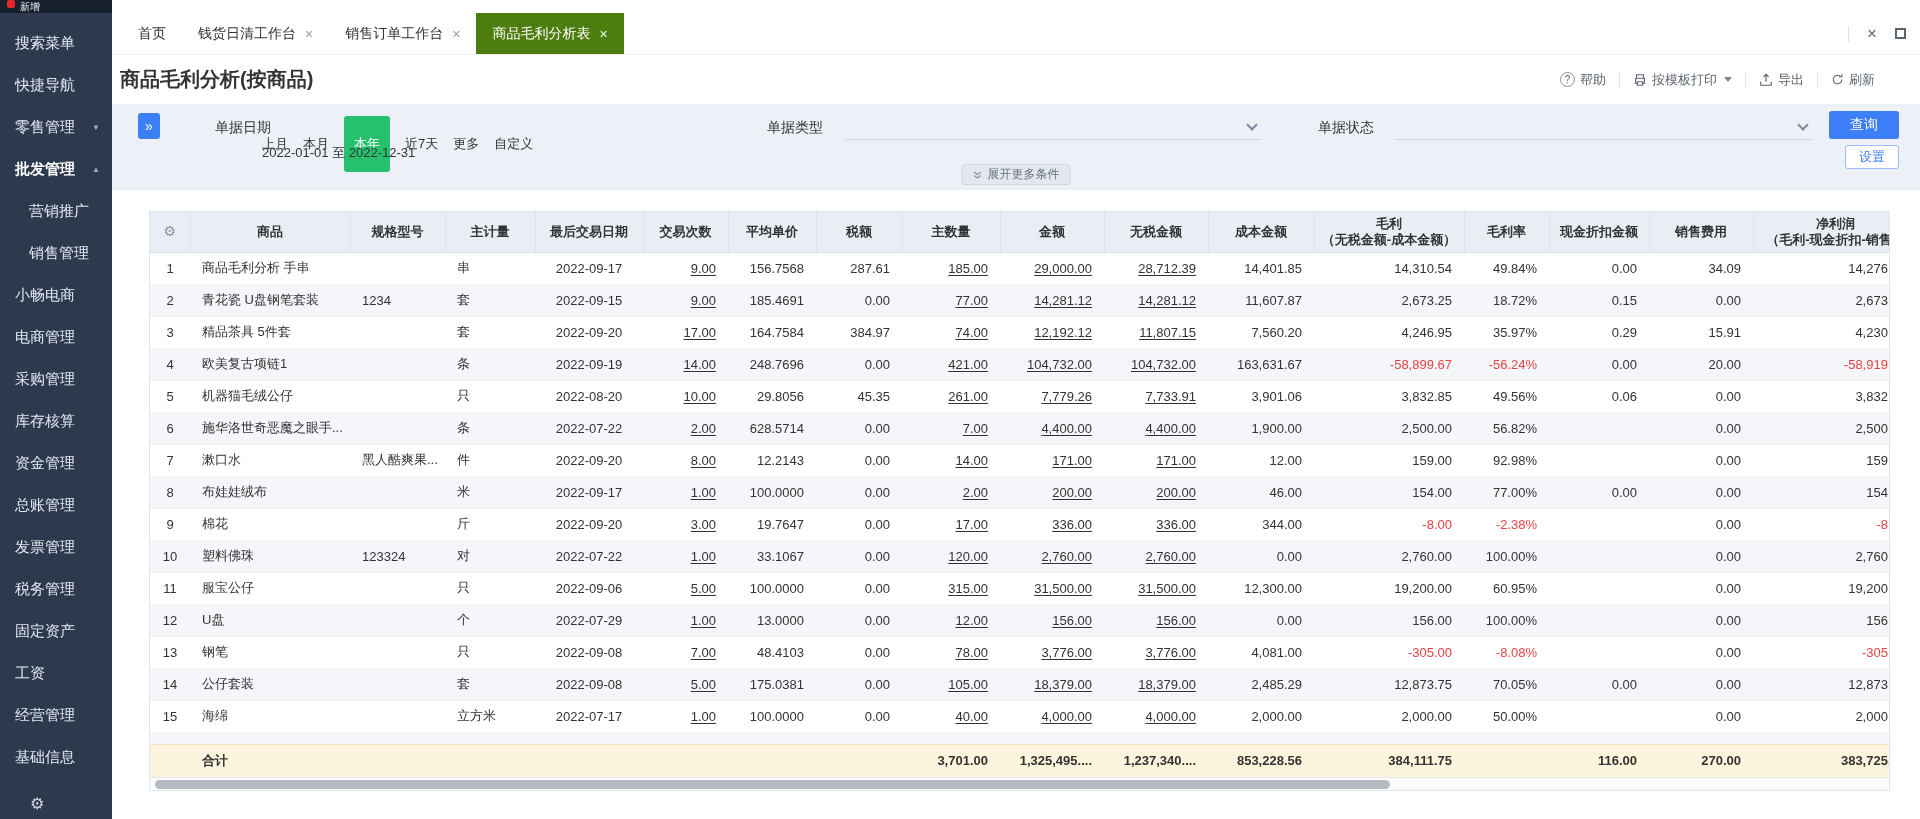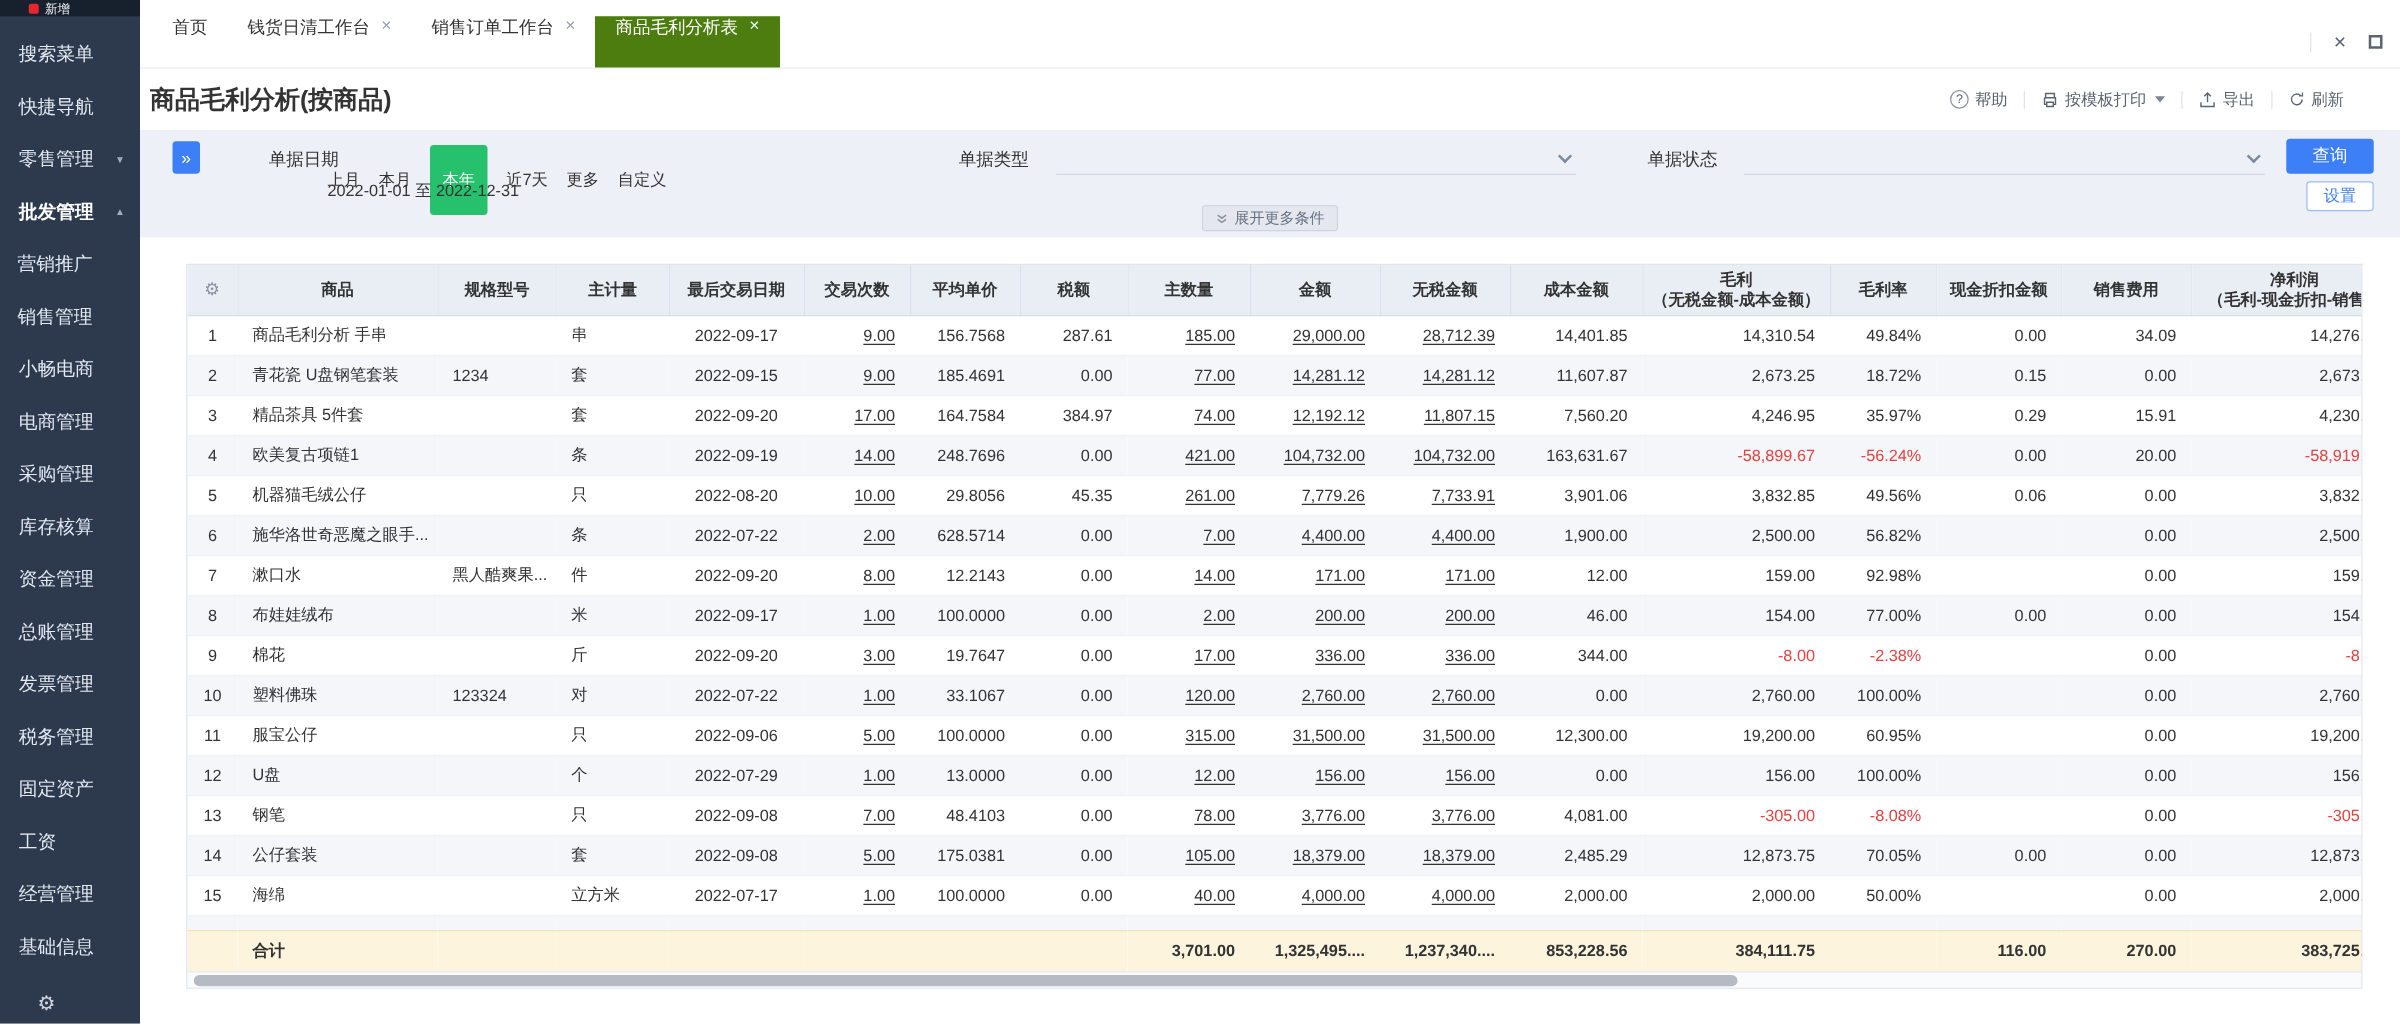--- a/index.html
+++ b/index.html
@@ -2,40 +2,40 @@
 <html><head>
 <meta charset="utf-8">
 <style>
   *{margin:0;padding:0;box-sizing:border-box}
   html,body{width:1920px;height:819px;overflow:hidden;background:#fff;color:#333;
     font-family:"Liberation Sans","DejaVu Sans",sans-serif}
   .app{display:flex;width:1920px;height:819px}
 
   
   .sidebar{width:112px;flex-shrink:0;background:#2d3a4e;color:#e3e9f2;display:flex;flex-direction:column}
-  .sidebar-top{height:13px;background:#17212e;display:flex;align-items:center;gap:5px;
-    padding-left:23px;font-size:10px;color:#f0f3f7;overflow:hidden}
+  .sidebar-top{height:13px;background:#17212e;display:flex;gap:5px;
+    padding-left:7px;font-size:10px;color:#f0f3f7;overflow:hidden}
   .logo-dot{width:8px;height:8px;background:#e8262d;border-radius:2px;flex-shrink:0}
   .menu{flex:1;padding-top:9px;display:flex;flex-direction:column;overflow:hidden}
   .menu-item{height:42px;display:flex;align-items:center;justify-content:space-between;
     padding:0 12px 0 15px;font-size:15px;cursor:pointer;white-space:nowrap}
-  .menu-item.sub{padding-left:14px}
+  .menu-item.sub{padding-left:29px}
   .menu-item.active span{font-weight:bold;color:#fff}
   .menu-item .arrow{font-size:8px;color:#9fadbf;font-style:normal}
   .sidebar-footer{height:30px;display:flex;align-items:center;padding-left:30px}
   .gear-glyph{font-size:16px;color:#cfd6e0;cursor:pointer;line-height:1}
 
   
   .main{flex:1;min-width:0;display:flex;flex-direction:column;background:#fff}
   .topstrip{height:13px;background:#fff}
 
   
   .tabbar{height:42px;display:flex;align-items:stretch;border-bottom:1px solid #eceef2;padding-left:10px}
   .tabs{display:flex;align-items:stretch}
-  .tab{display:flex;gap:9px;padding:0 16px;font-size:14px;color:#333;cursor:pointer;white-space:nowrap}
+  .tab{display:flex;align-items:center;gap:9px;padding:0 16px;font-size:14px;color:#333;cursor:pointer;white-space:nowrap}
   .tab .close{color:#98a0ab;font-size:14px;line-height:1}
   .tab.active{background:#4d7c0f;color:#fff}
   .tab.active .close{color:#eafffb}
   .tabbar-right{margin-left:auto;display:flex;align-items:center;gap:18px;padding-right:14px;color:#5b6470}
   .tb-divider{width:1px;height:16px;background:#e0e3e8}
   .win-close{font-size:17px;cursor:pointer}
   .fs-icon{width:11px;height:11px;border:2px solid #5b6470;cursor:pointer}
 
   
   .titlebar{height:49px;display:flex;align-items:center;padding:0 45px 0 8px}

